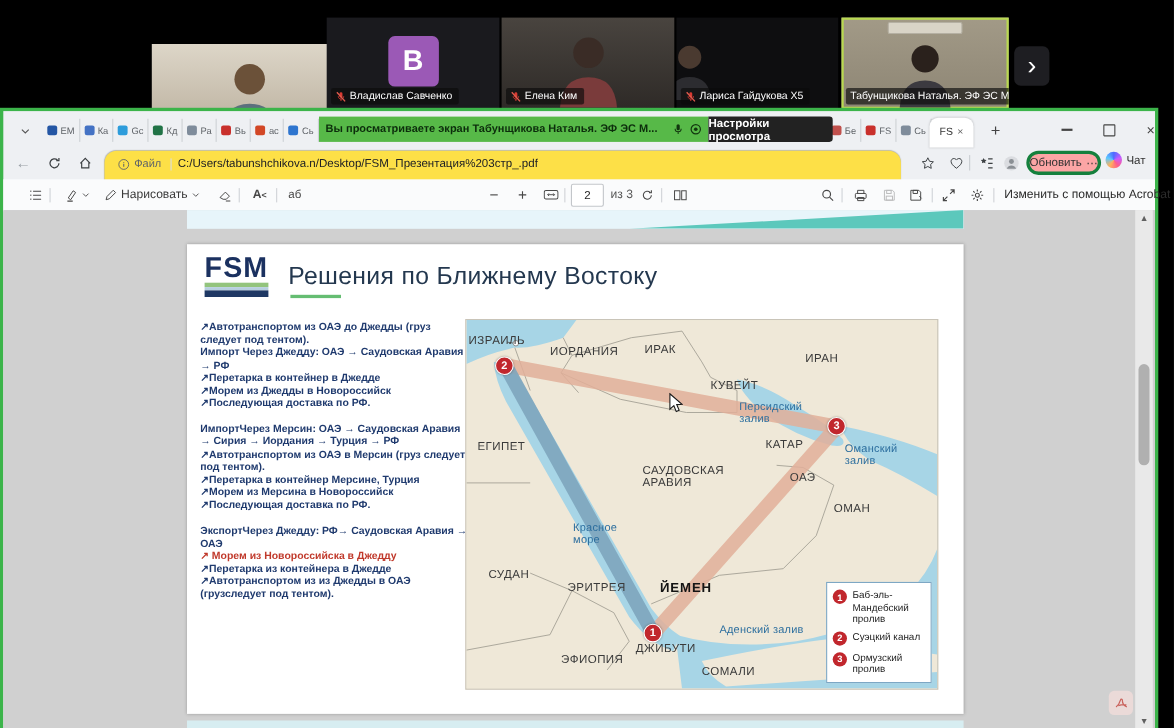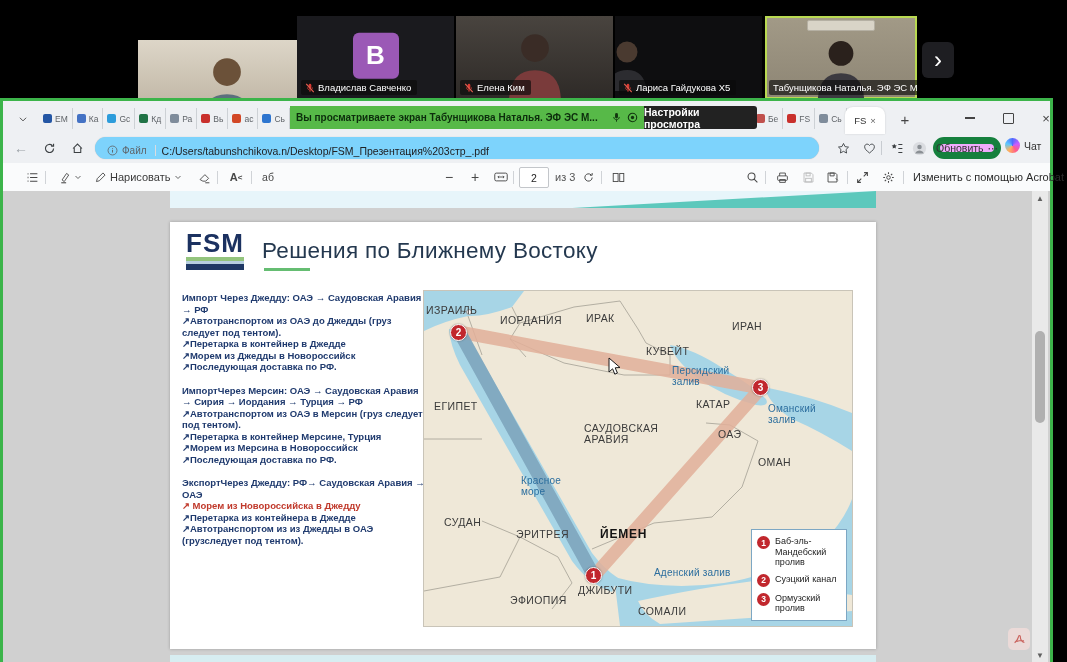--- a/index.html
+++ b/index.html
@@ -41,27 +41,27 @@
           display:flex;align-items:center;gap:5px;padding:0 6px;box-sizing:border-box;}
   .share-banner .btxt{font-size:10px;font-weight:bold;color:#0c2d0c;white-space:nowrap;
           overflow:hidden;flex:1;}
   .settings-btn{position:absolute;left:641px;top:3px;width:113px;height:23px;background:#222;
           color:#fff;font-size:10.5px;font-weight:bold;display:flex;align-items:center;
           justify-content:center;border-radius:0 3px 3px 0;}
   
   .addrbar{position:absolute;left:0;top:32px;width:1047px;height:30px;display:block;}
   .nav-ico{position:absolute;top:5px;width:20px;height:20px;display:flex;align-items:center;
           justify-content:center;font-size:14px;color:#3c4043;}
-  .url-pill{position:absolute;left:92px;top:4px;width:724px;height:22px;background:#7dd3fc;
-          border-radius:11px;display:flex;align-items:flex-start;gap:6px;padding:8px 12px;
+  .url-pill{position:absolute;left:92px;top:4px;width:724px;height:22px;background:#fde047;
+          border-radius:11px;display:flex;align-items:flex-end;gap:6px;padding:18px 12px;
           box-sizing:border-box;box-shadow:0 0 1px rgba(0,0,0,.25);}
   .url-pill .scheme{font-size:10px;color:#5f6368;display:flex;align-items:center;gap:4px;
           border-right:1px solid #dadce0;padding-right:8px;white-space:nowrap;}
   .url-pill .url{font-size:10.5px;color:#202124;white-space:nowrap;overflow:hidden;}
-  .pill-btn{position:absolute;top:4px;height:22px;background:#f0abfc;border:7px solid #15803d;
+  .pill-btn{position:absolute;top:4px;height:22px;background:#fca5a5;border:3px solid #15803d;
           border-radius:11px;display:flex;align-items:center;justify-content:center;gap:4px;
           font-size:10.5px;color:#333;padding:0 8px;box-sizing:border-box;}
   .copilot{position:absolute;left:1002px;top:5px;display:flex;align-items:center;gap:4px;
           font-size:10.5px;color:#333;}
   .copilot .cball{width:15px;height:15px;border-radius:50%;
           background:conic-gradient(#4f6bff,#c95cff,#ff5c8a,#ffb15c,#5cc8ff,#4f6bff);}
   
   .pdfbar{position:absolute;left:0;top:62px;width:1047px;height:28px;background:#fafbfc;
           border-bottom:1px solid #dcdfe3;}
   .tbi{position:absolute;top:5px;width:18px;height:18px;display:flex;align-items:center;
@@ -494,22 +494,22 @@
           <div class="fsm">FSM</div>
           <div class="s1"></div>
           <div class="s2"></div>
           <div class="s3"></div>
         </div>
         <div class="slide-title">Решения по Ближнему Востоку</div>
         <div class="title-underline"></div>
 
         <div class="route-text">
             <div class="para">
+              <div class="pline">↗Автотранспортом из ОАЭ до Джедды (груз следует под тентом).</div>
               <div class="pline">Импорт Через Джедду: ОАЭ → Саудовская Аравия → РФ</div>
-              <div class="pline">↗Автотранспортом из ОАЭ до Джедды (груз следует под тентом).</div>
               <div class="pline">↗Перетарка в контейнер в Джедде</div>
               <div class="pline">↗Морем из Джедды в Новороссийск</div>
               <div class="pline">↗Последующая доставка по РФ.</div>
             </div>
             <div class="para">
               <div class="pline">ИмпортЧерез Мерсин: ОАЭ → Саудовская Аравия → Сирия → Иордания → Турция → РФ</div>
               <div class="pline">↗Автотранспортом из ОАЭ в Мерсин (груз следует под тентом).</div>
               <div class="pline">↗Перетарка в контейнер Мерсине, Турция</div>
               <div class="pline">↗Морем из Мерсина в Новороссийск</div>
               <div class="pline">↗Последующая доставка по РФ.</div>

